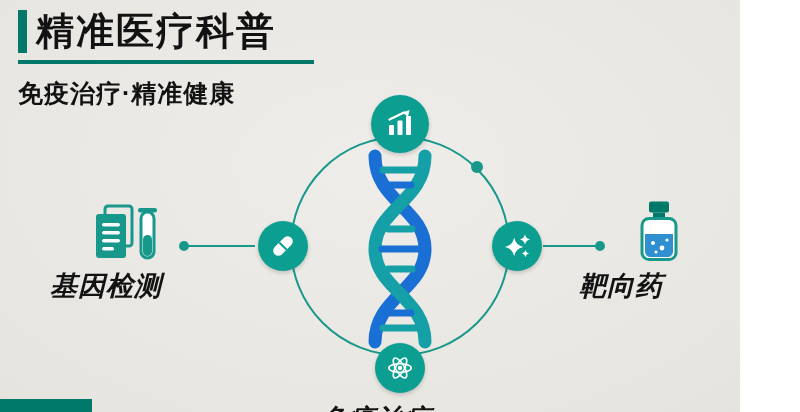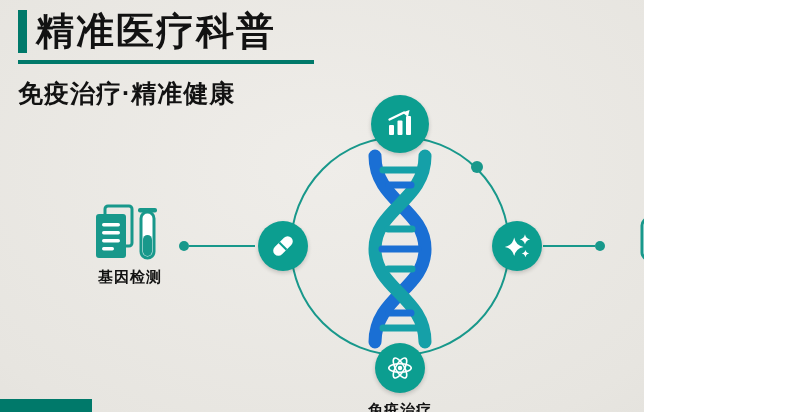--- a/index.html
+++ b/index.html
@@ -8,21 +8,21 @@
     --node-teal:#0c9e90;
     --blue:#1a6fd4;
     --cyan:#15a0a8;
     --liquid-blue:#2f8fd0;
     --text:#121212;
     --background:#e8e6e1;
   }
   *{box-sizing:border-box;}
   body{margin:0;}
   .stage{
-    position:relative;width:644px;height:412px;overflow:hidden;
+    position:relative;width:740px;height:412px;overflow:hidden;
     background:var(--background);
     background-image:radial-gradient(120% 130% at 50% 40%, #efede9 0%, #e7e5e0 55%, #dbd9d3 100%);
     font-family:"Liberation Sans","DejaVu Sans",sans-serif;
     color:var(--text);
     padding-left:29px;
   }
   
   .header{position:absolute;left:18px;top:10px;}
   .title-row{display:flex;align-items:stretch;gap:9px;}
   .accent-bar{width:9px;background:var(--teal-dark);}
@@ -44,21 +44,21 @@
   .dot-ring{left:471px;top:161px;width:12px;height:12px;}
   .connector{position:absolute;height:2px;background:var(--teal);}
   .conn-left{left:189px;top:245px;width:66px;}
   .conn-right{left:543px;top:245px;width:52px;}
   
   .dna{position:absolute;left:345px;top:149px;}
   
   .side-icon{position:absolute;}
   .gene-icon-wrap{left:88px;top:202px;}
   .bottle-icon-wrap{left:634px;top:200px;}
-  .side-label{position:absolute;width:160px;text-align:center;font-size:15px;font-weight:bold;letter-spacing:1px;}
+  .side-label{position:absolute;width:160px;text-align:left;font-size:27px;font-weight:bold;letter-spacing:1px;font-style:italic;}
   .label-left{left:50px;top:268px;}
   .label-right{left:579px;top:268px;}
   .label-bottom{left:320px;top:401px;}
   
   .corner-bar{position:absolute;left:0;top:399px;width:92px;height:13px;background:var(--teal-dark);}
   
   .fw{fill:#fff;}
   .ft{fill:var(--node-teal);}
   .ftl{fill:var(--teal);}
   .fdk{fill:var(--teal-dark);}
@@ -165,18 +165,19 @@
       <rect class="fdk" x="15" y="1.5" width="20" height="11" rx="2"></rect>
       <rect class="fdk" x="19" y="12.5" width="12" height="6"></rect>
       <rect class="bottle-body" x="8" y="18.5" width="34" height="41" rx="7"></rect>
       <path class="fbl" d="M11 34 h28 v17.5 a5.5 5.5 0 0 1 -5.5 5.5 h-17 a5.5 5.5 0 0 1 -5.5 -5.5 Z"></path>
       <circle class="fw" cx="19" cy="43" r="2"></circle>
       <circle class="fw" cx="28" cy="48" r="2.4"></circle>
       <circle class="fw" cx="33" cy="40" r="1.6"></circle>
       <circle class="fw" cx="22" cy="52" r="1.5"></circle>
     </svg>
   </div>
+  <div class="side-label label-right">靶向药</div>
 
   <div class="side-label label-bottom">免疫治疗</div>
 
   <div class="corner-bar"></div>
 
 </div>
 
 </body></html>

